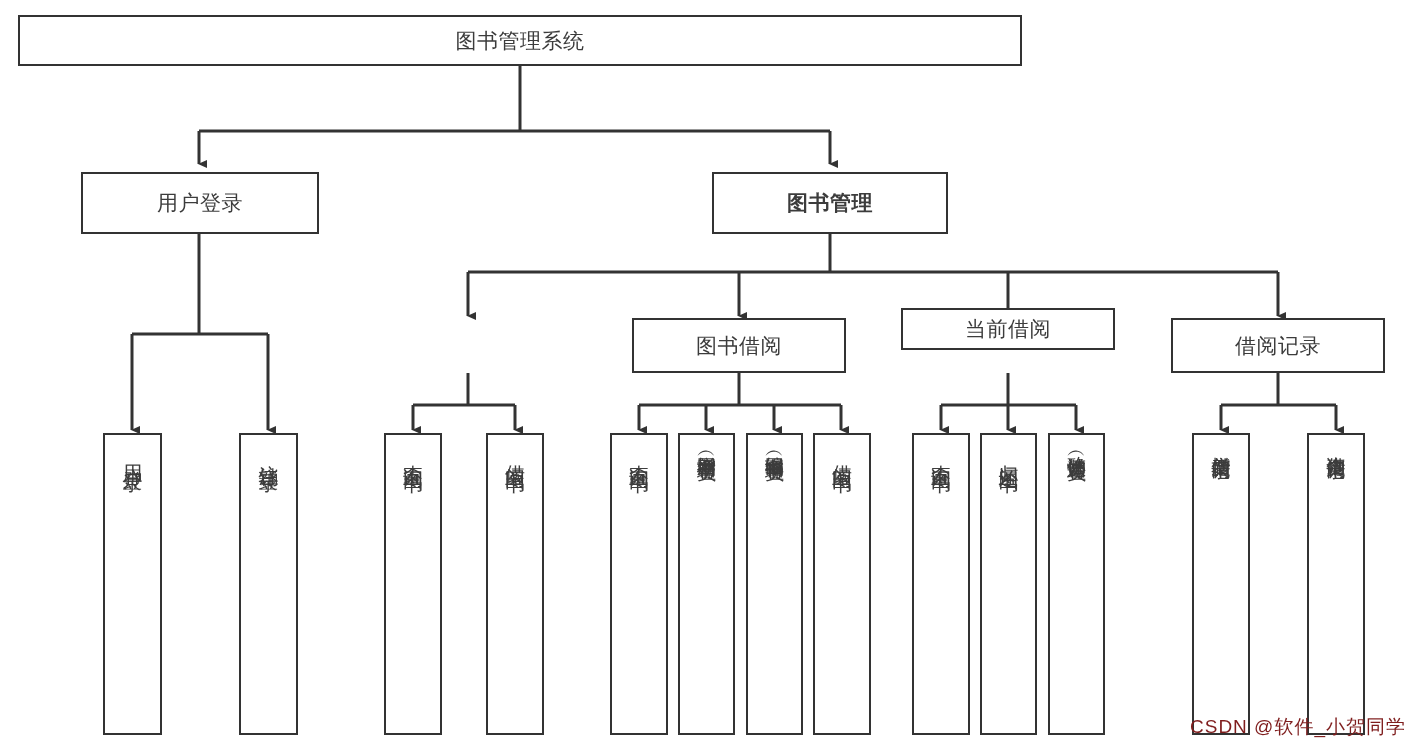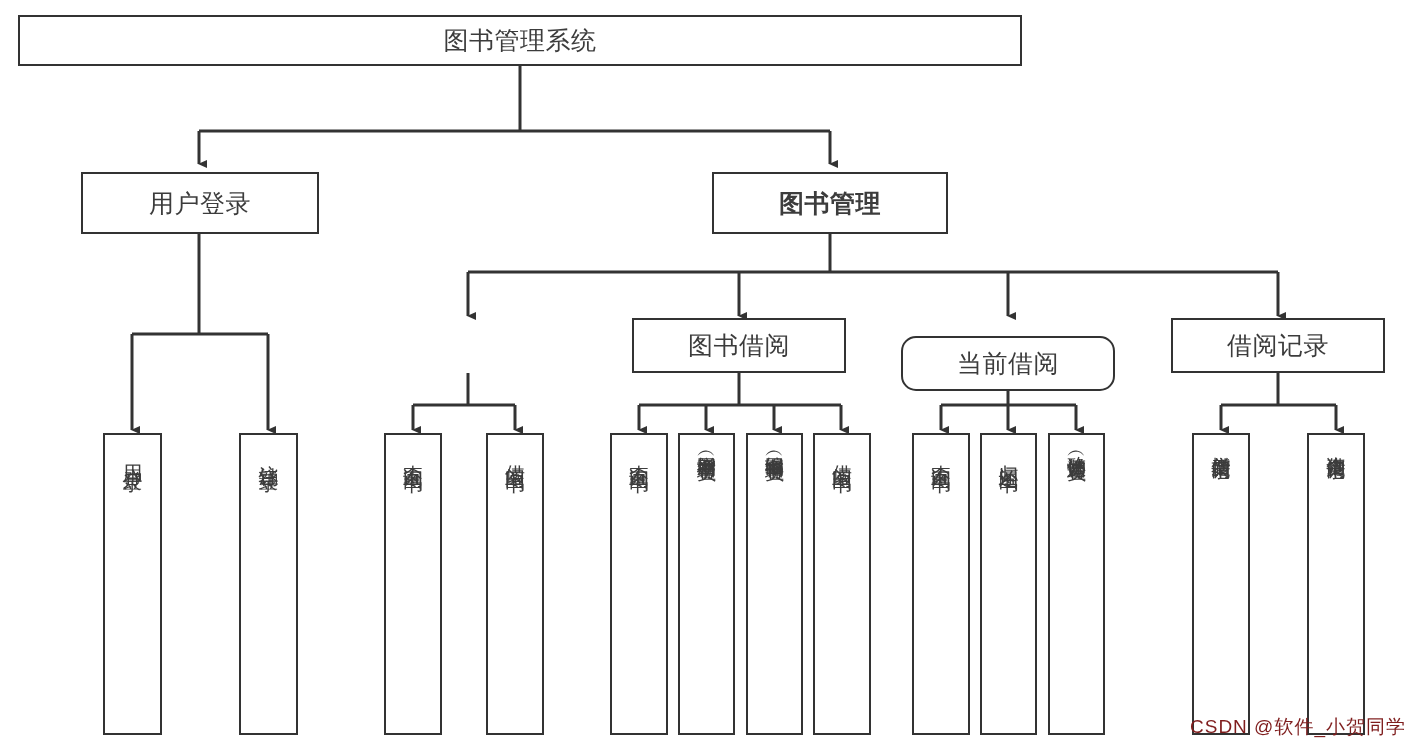--- a/index.html
+++ b/index.html
@@ -38,21 +38,21 @@
   }
   .node-label {
     display: block;
     text-align: center;
     line-height: 1.22;
     color: #3c3c3c;
     letter-spacing: 0.5px;
   }
   
   .node.horiz .node-label {
-    font-size: 25px;
+    font-size: 21px;
     writing-mode: horizontal-tb;
   }
   
   .node.vert {
     align-items: flex-start;
     padding-top: 14px;
   }
   .node.vert .node-label {
     writing-mode: vertical-rl;
     text-orientation: upright;
@@ -143,21 +143,21 @@
 
   <div class="node horiz" style="left:712px; top:172px; width:236px; height:62px;font-weight:bold;">
     <span class="node-label">图书管理</span>
   </div>
 
 
   <div class="node horiz" style="left:632px; top:318px; width:214px; height:55px;">
     <span class="node-label">图书借阅</span>
   </div>
 
-  <div class="node horiz" style="left:901px; top:336px; width:214px; height:55px;border-radius:15px;">
+  <div class="node horiz" style="left:901px; top:308px; width:214px; height:42px;">
     <span class="node-label">当前借阅</span>
   </div>
 
   <div class="node horiz" style="left:1171px; top:318px; width:214px; height:55px;">
     <span class="node-label">借阅记录</span>
   </div>
 
   <div class="node vert" style="left:103px; top:433px; width:59px; height:302px;">
     <span class="node-label">用户登录</span>
   </div>

